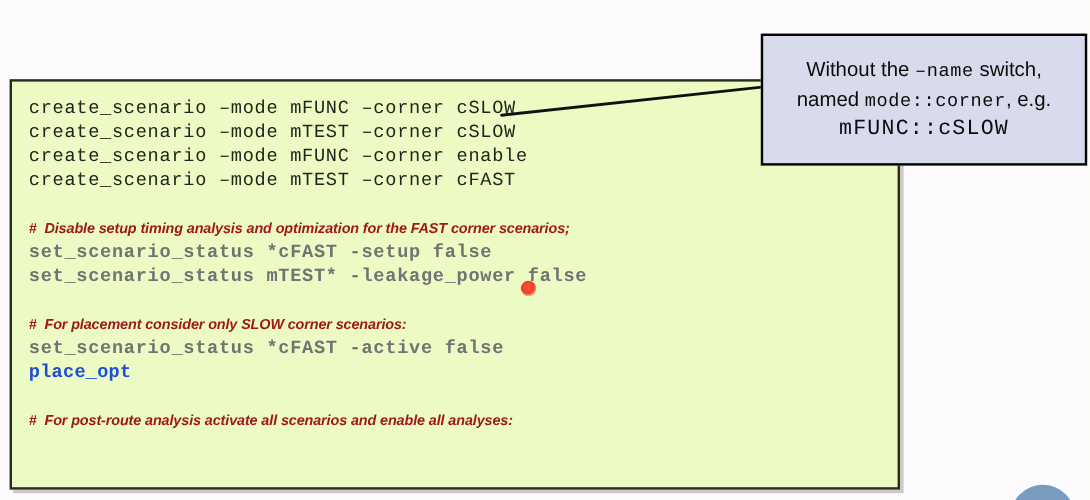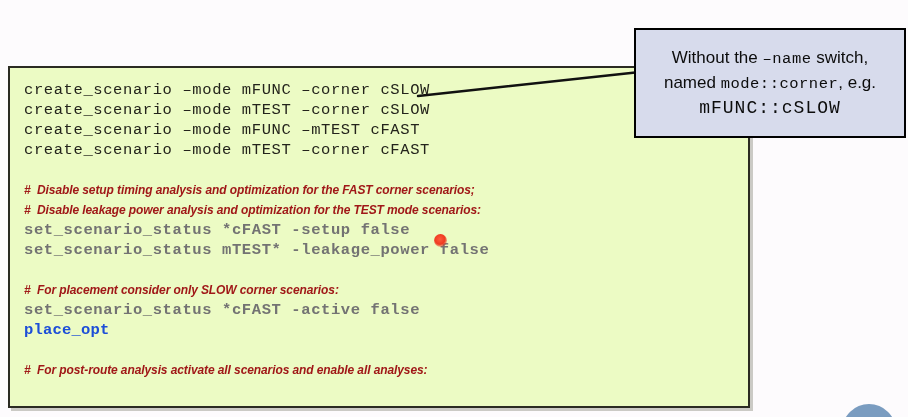--- a/index.html
+++ b/index.html
@@ -125,25 +125,24 @@
 </style>
 </head>
 <body>
 
 <div id="page">
 
   <div id="code-panel">
     <div id="code-lines">
         <div class="code-line plain">create_scenario –mode mFUNC –corner cSLOW</div>
         <div class="code-line plain">create_scenario –mode mTEST –corner cSLOW</div>
-        <div class="code-line plain">create_scenario –mode mFUNC –mTEST cFAST</div>
+        <div class="code-line plain">create_scenario –mode mFUNC –corner enable</div>
         <div class="code-line plain">create_scenario –mode mTEST –corner cFAST</div>
         <div class="spacer"></div>
         <div class="comment">#  Disable setup timing analysis and optimization for the FAST corner scenarios;</div>
-        <div class="comment">#  Disable leakage power analysis and optimization for the TEST mode scenarios:</div>
         <div class="code-line cmd">set_scenario_status *cFAST -setup false</div>
         <div class="code-line cmd">set_scenario_status mTEST* -leakage_power false</div>
         <div class="spacer"></div>
         <div class="comment">#  For placement consider only SLOW corner scenarios:</div>
         <div class="code-line cmd">set_scenario_status *cFAST -active false</div>
         <div class="code-line black">place_opt</div>
         <div class="spacer"></div>
         <div class="comment">#  For post-route analysis activate all scenarios and enable all analyses:</div>
       </div>
   </div>

